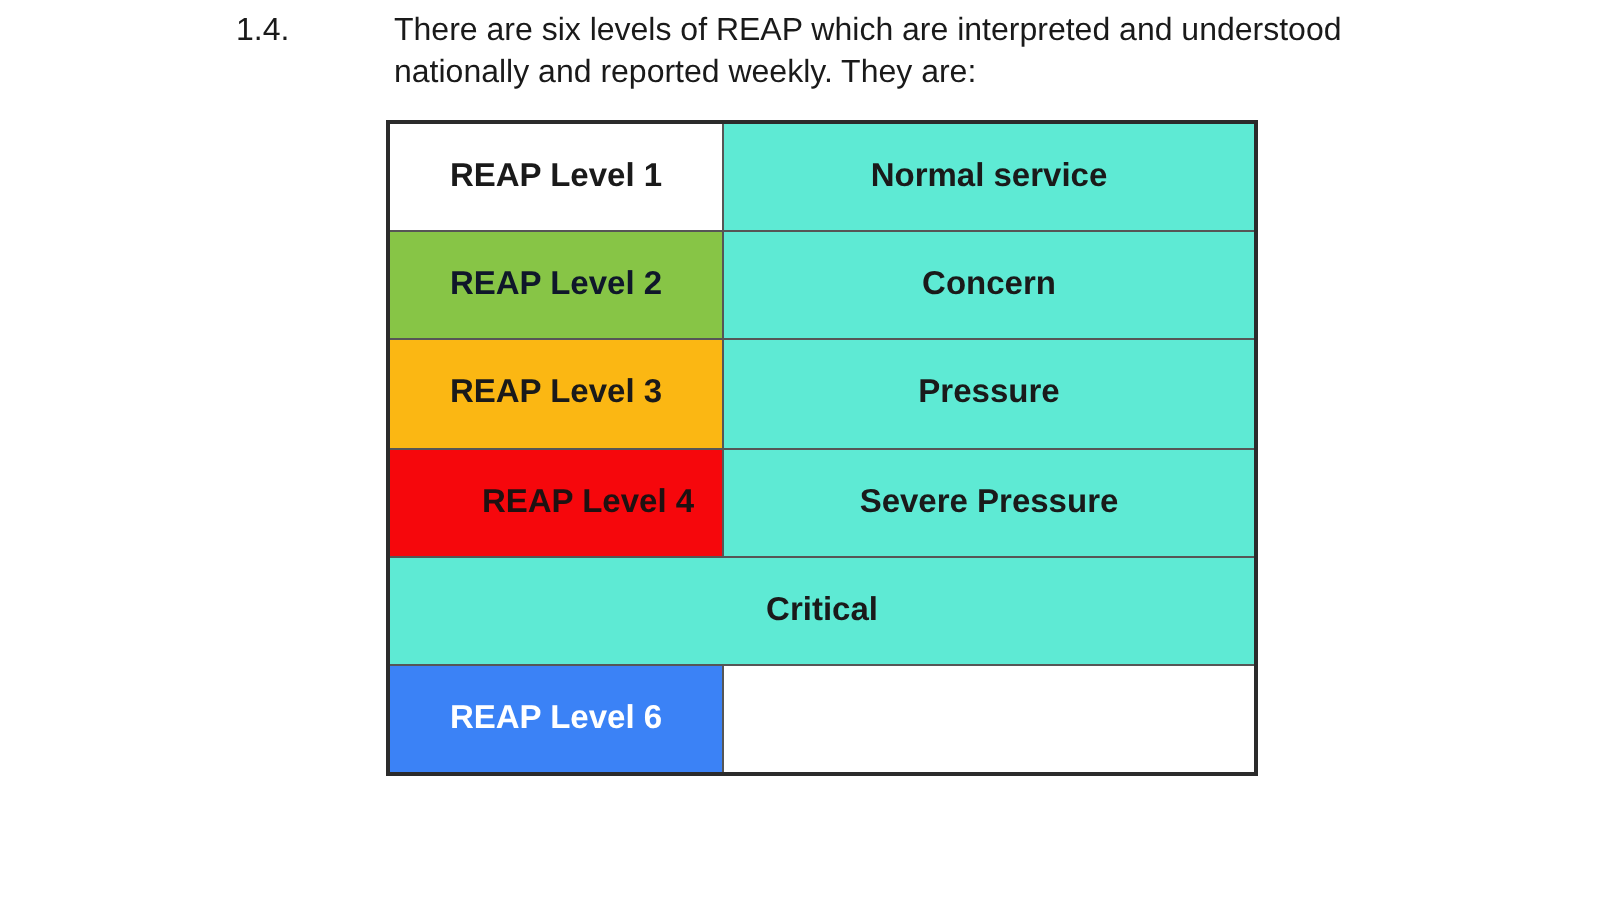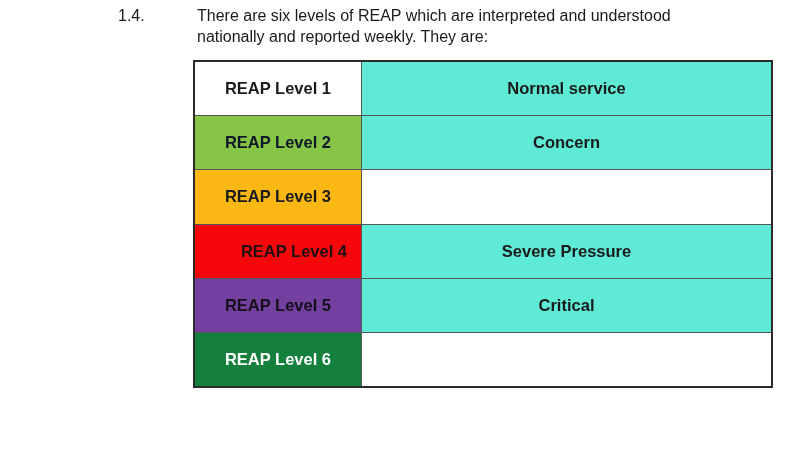--- a/index.html
+++ b/index.html
@@ -29,21 +29,21 @@
     left: 197px;
     top: 5px;
     width: 500px;
     font-size: 16px;
     line-height: 21px;
   }
   .reap-table {
     position: absolute;
     left: 193px;
     top: 60px;
-    width: 580px;
+    width: 436px;
     height: 328px;
     border: 2px solid #2b2b2b;
     background: #ffffff;
     display: flex;
     flex-direction: column;
     box-sizing: border-box;
   }
   .row {
     flex: 1;
     display: flex;
@@ -82,26 +82,26 @@
       <div class="row">
         <div class="cell cell-level" style="background: rgb(255, 255, 255); color: rgb(26, 26, 26);">REAP Level 1</div>
         <div class="cell cell-desc">Normal service</div>
       </div>
       <div class="row">
         <div class="cell cell-level" style="background: rgb(135, 197, 70); color: #0f172a;">REAP Level 2</div>
         <div class="cell cell-desc">Concern</div>
       </div>
       <div class="row">
         <div class="cell cell-level" style="background: rgb(251, 183, 19); color: rgb(26, 26, 26);">REAP Level 3</div>
+        <div class="cell cell-desc">Pressure</div>
       </div>
       <div class="row">
         <div class="cell cell-level" style="background: rgb(246, 7, 12); color: rgb(31, 17, 17); padding-left: 32px;">REAP Level 4</div>
         <div class="cell cell-desc">Severe Pressure</div>
       </div>
       <div class="row">
-        <div class="cell cell-level" style="background: rgb(116, 64, 160); color: rgb(20, 16, 26);">REAP Level 5</div>
         <div class="cell cell-desc">Critical</div>
       </div>
       <div class="row">
-        <div class="cell cell-level" style="background: #15803d; color: rgb(255, 255, 255);">REAP Level 6</div>
+        <div class="cell cell-level" style="background: #3b82f6; color: rgb(255, 255, 255);">REAP Level 6</div>
       </div>
     </div>
 </div>
 
 </body></html>

